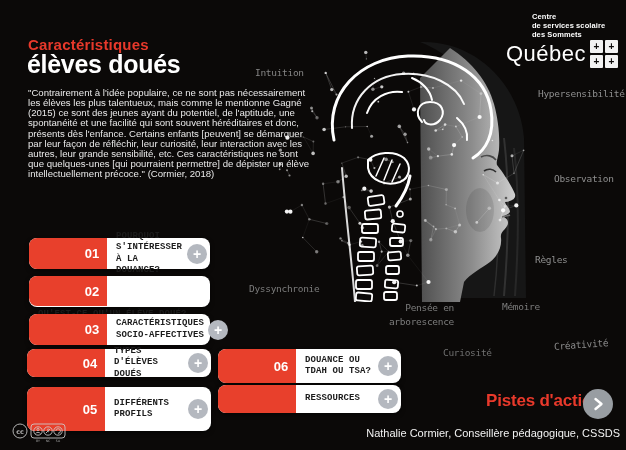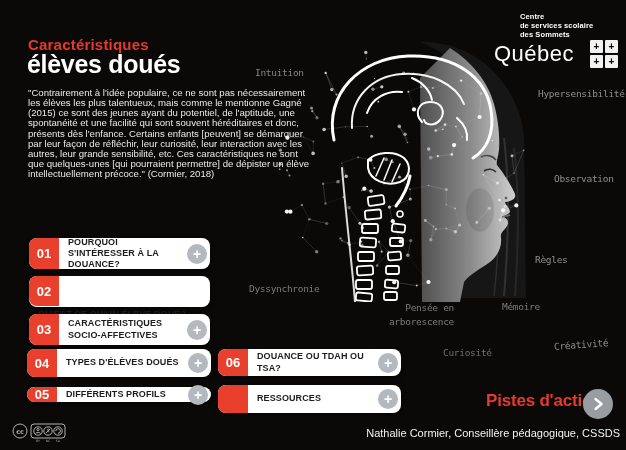--- a/index.html
+++ b/index.html
@@ -5,21 +5,21 @@
   html,body{margin:0;padding:0;background:#000;}
   .stage{position:relative;width:626px;height:450px;background:#0b0908;overflow:hidden;
          font-family:"Liberation Sans", sans-serif;}
 
   
   .art{position:absolute;left:272px;top:18px;width:256px;height:284px;}
 
   
   .brand{position:absolute;right:8px;top:12px;text-align:left;color:#fff;}
   .brand .org{font-size:7.5px;font-weight:bold;line-height:1.22;letter-spacing:.1px;margin-left:26px;}
-  .brand .qrow{display:flex;align-items:center;gap:16px;margin-top:1px;text-align:right;}
+  .brand .qrow{display:flex;align-items:center;gap:4px;margin-top:1px;text-align:right;}
   .brand .wordmark{font-size:22px;letter-spacing:.5px;color:#fff;font-family:"Liberation Sans",sans-serif;}
   .flag{display:grid;grid-template-columns:13px 13px;grid-template-rows:13px 13px;gap:2px;}
   .fcell{background:#f2f2f2;border-radius:1px;display:flex;align-items:center;justify-content:center;
          color:#0d0b0a;font-weight:900;font-size:10px;line-height:1;}
 
   
   .kicker{position:absolute;left:28px;top:36px;font-size:15px;font-weight:800;color:#e8392b;letter-spacing:.2px;}
   .title{position:absolute;left:27px;top:50px;font-size:25px;font-weight:800;color:#fff;letter-spacing:-.3px;}
   .quote{position:absolute;left:28px;top:88px;width:282px;font-size:9.6px;line-height:1.06;color:#e9e9e9;}
 
@@ -35,32 +35,32 @@
   .kw-regles{left:535px;top:253px;color:#8f8f8f;}
   .kw-memoire{left:502px;top:300px;color:#7c7c7c;}
   .kw-curiosite{left:443px;top:346px;color:#707070;}
   .kw-creativite{left:554px;top:338px;color:#8a8a8a;transform:rotate(-4deg);}
 
   
   .btn{position:absolute;display:flex;align-items:stretch;background:#fff;border-radius:8px;
        box-shadow:0 2px 4px rgba(0,0,0,.55);cursor:pointer;}
   .btn .num{width:30px;flex:0 0 30px;background:#e8402c;border-radius:8px 0 0 8px;
             display:flex;align-items:center;justify-content:center;color:#fff;
-            font-weight:800;font-size:13px;}
+            font-weight:800;font-size:13px;padding-left:48px;}
   .btn .lbl{flex:1;display:flex;align-items:center;padding:3px 4px 3px 9px;
-            font-size:9px;font-weight:800;color:#1c1c1c;line-height:1.25;letter-spacing:.1px;}
+            font-size:9px;font-weight:800;color:#1c1c1c;line-height:1.25;letter-spacing:.1px;font-family:Liberation Mono, monospace;}
   .btn .plus{flex:0 0 auto;align-self:center;width:20px;height:20px;margin-right:3px;border-radius:50%;
              background:#b4b8bf;color:#fff;font-size:14px;font-weight:bold;line-height:20px;
              text-align:center;}
   .b1{left:29px;top:238px;width:181px;height:31px;}
   .b2{left:29px;top:276px;width:181px;height:31px;flex-direction:column;}
   .b3{left:29px;top:314px;width:181px;height:31px;}
   .b4{left:27px;top:349px;width:184px;height:28px;}
-  .b5{left:27px;top:387px;width:184px;height:15px;}
-  .b6{left:218px;top:349px;width:183px;height:27px;}
+  .b5{left:27px;top:387px;width:184px;height:44px;}
+  .b6{left:218px;top:349px;width:183px;height:34px;}
   .b7{left:218px;top:385px;width:183px;height:28px;}
 
   
   .cta-label{position:absolute;left:486px;top:391px;font-size:17px;font-weight:800;color:#e8392b;
              letter-spacing:-.2px;cursor:pointer;}
   .cta-circle{position:absolute;left:583px;top:389px;width:30px;height:30px;border-radius:50%;
               background:#989da2;display:flex;align-items:center;justify-content:center;cursor:pointer;}
 
   
   .credit{position:absolute;right:6px;top:427px;font-size:11px;color:#f2f2f2;}

